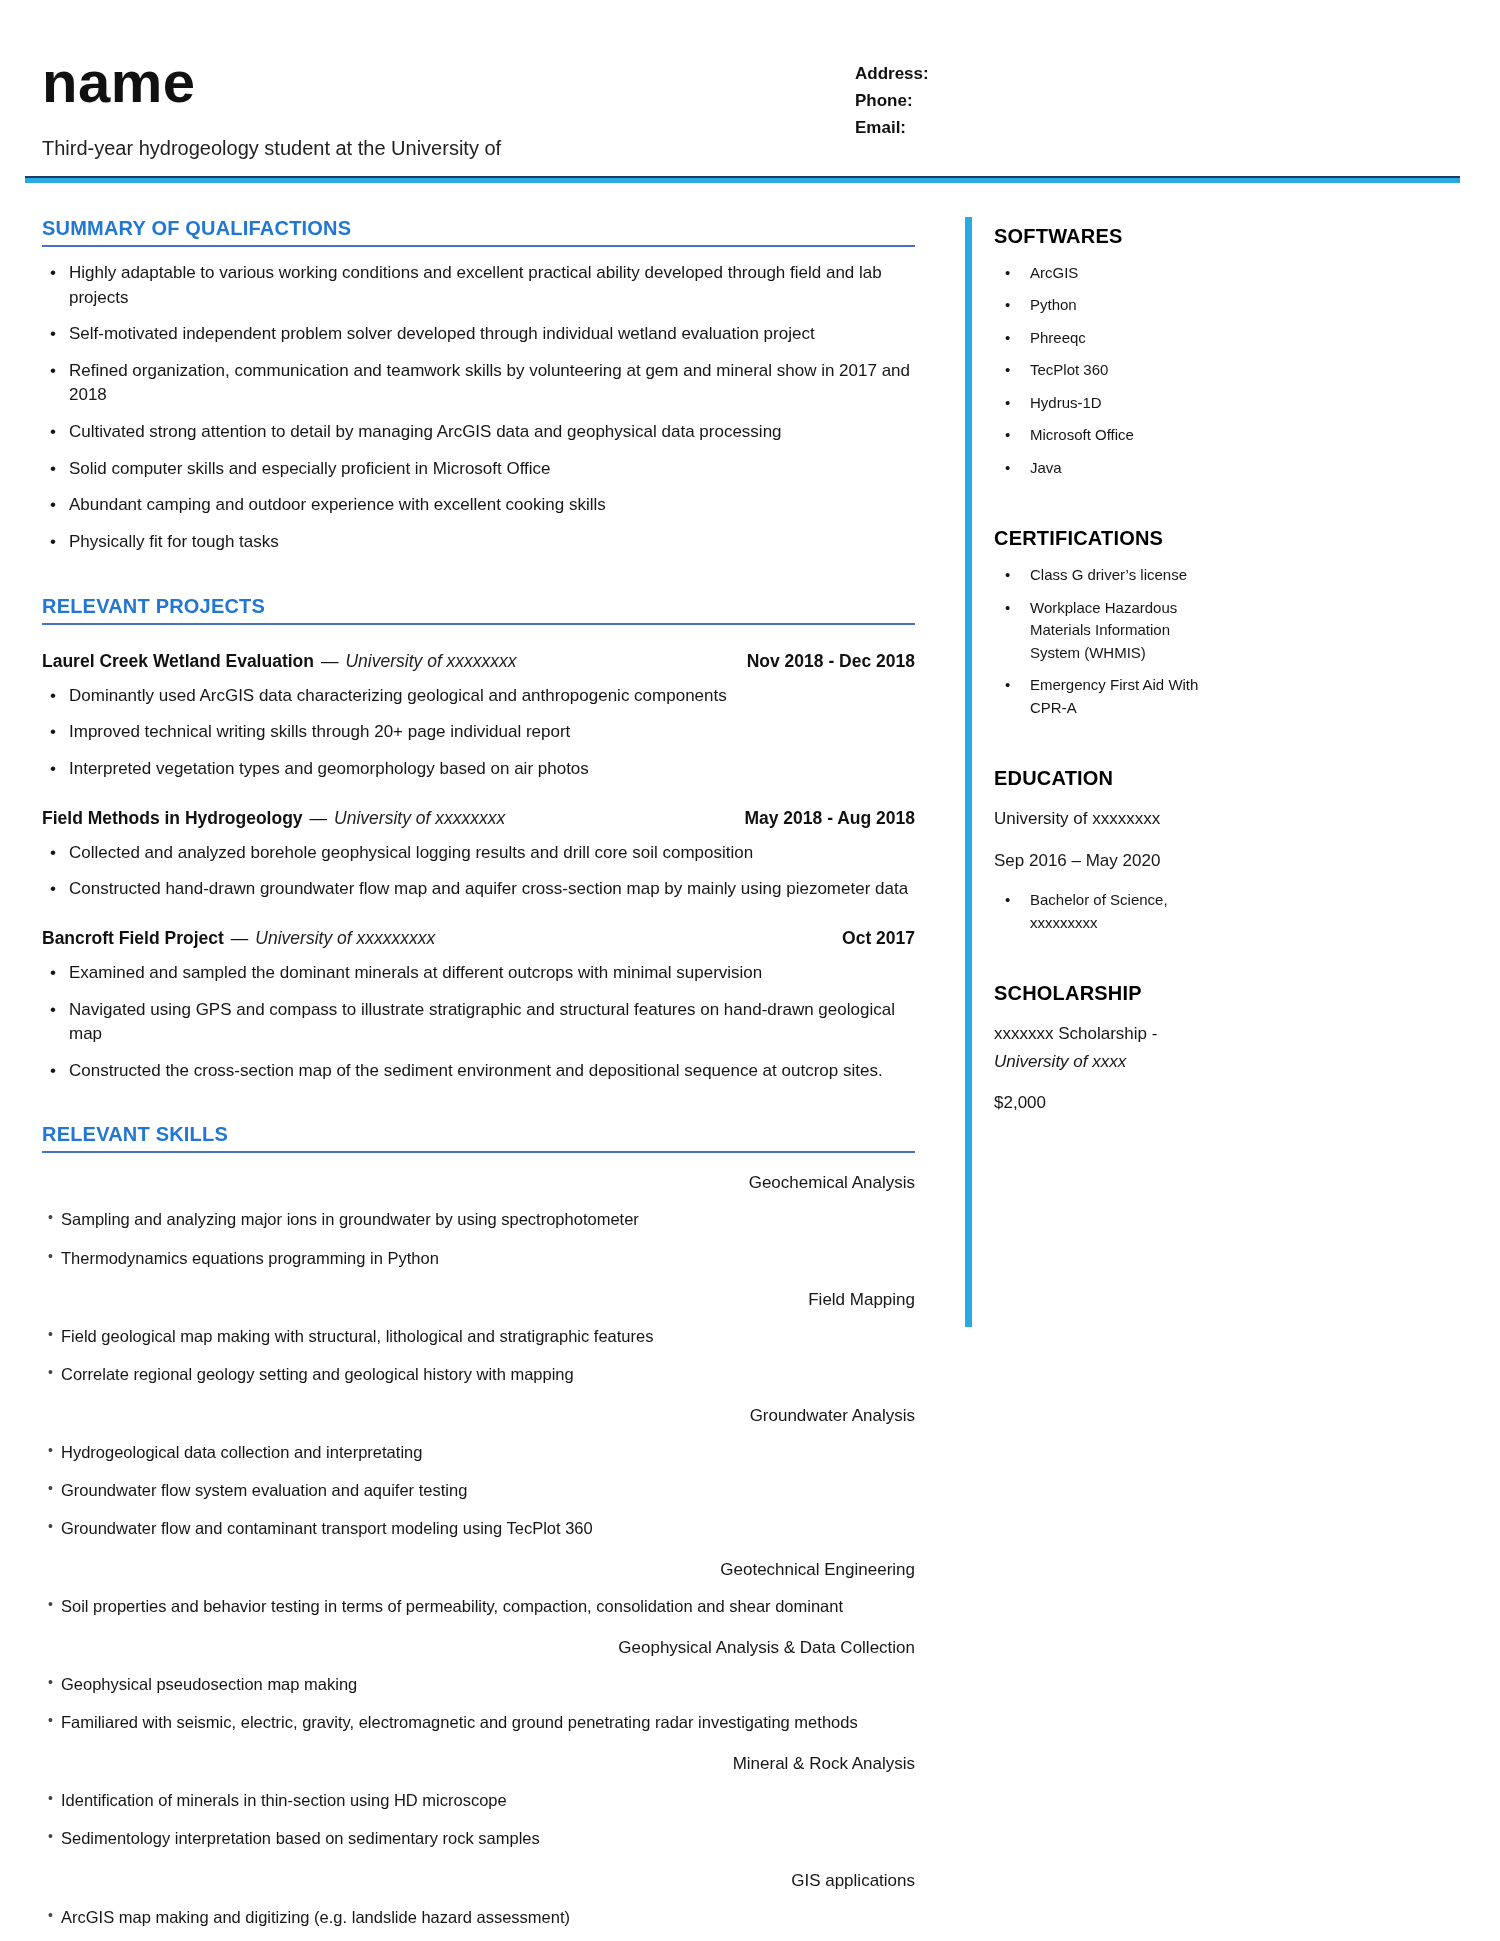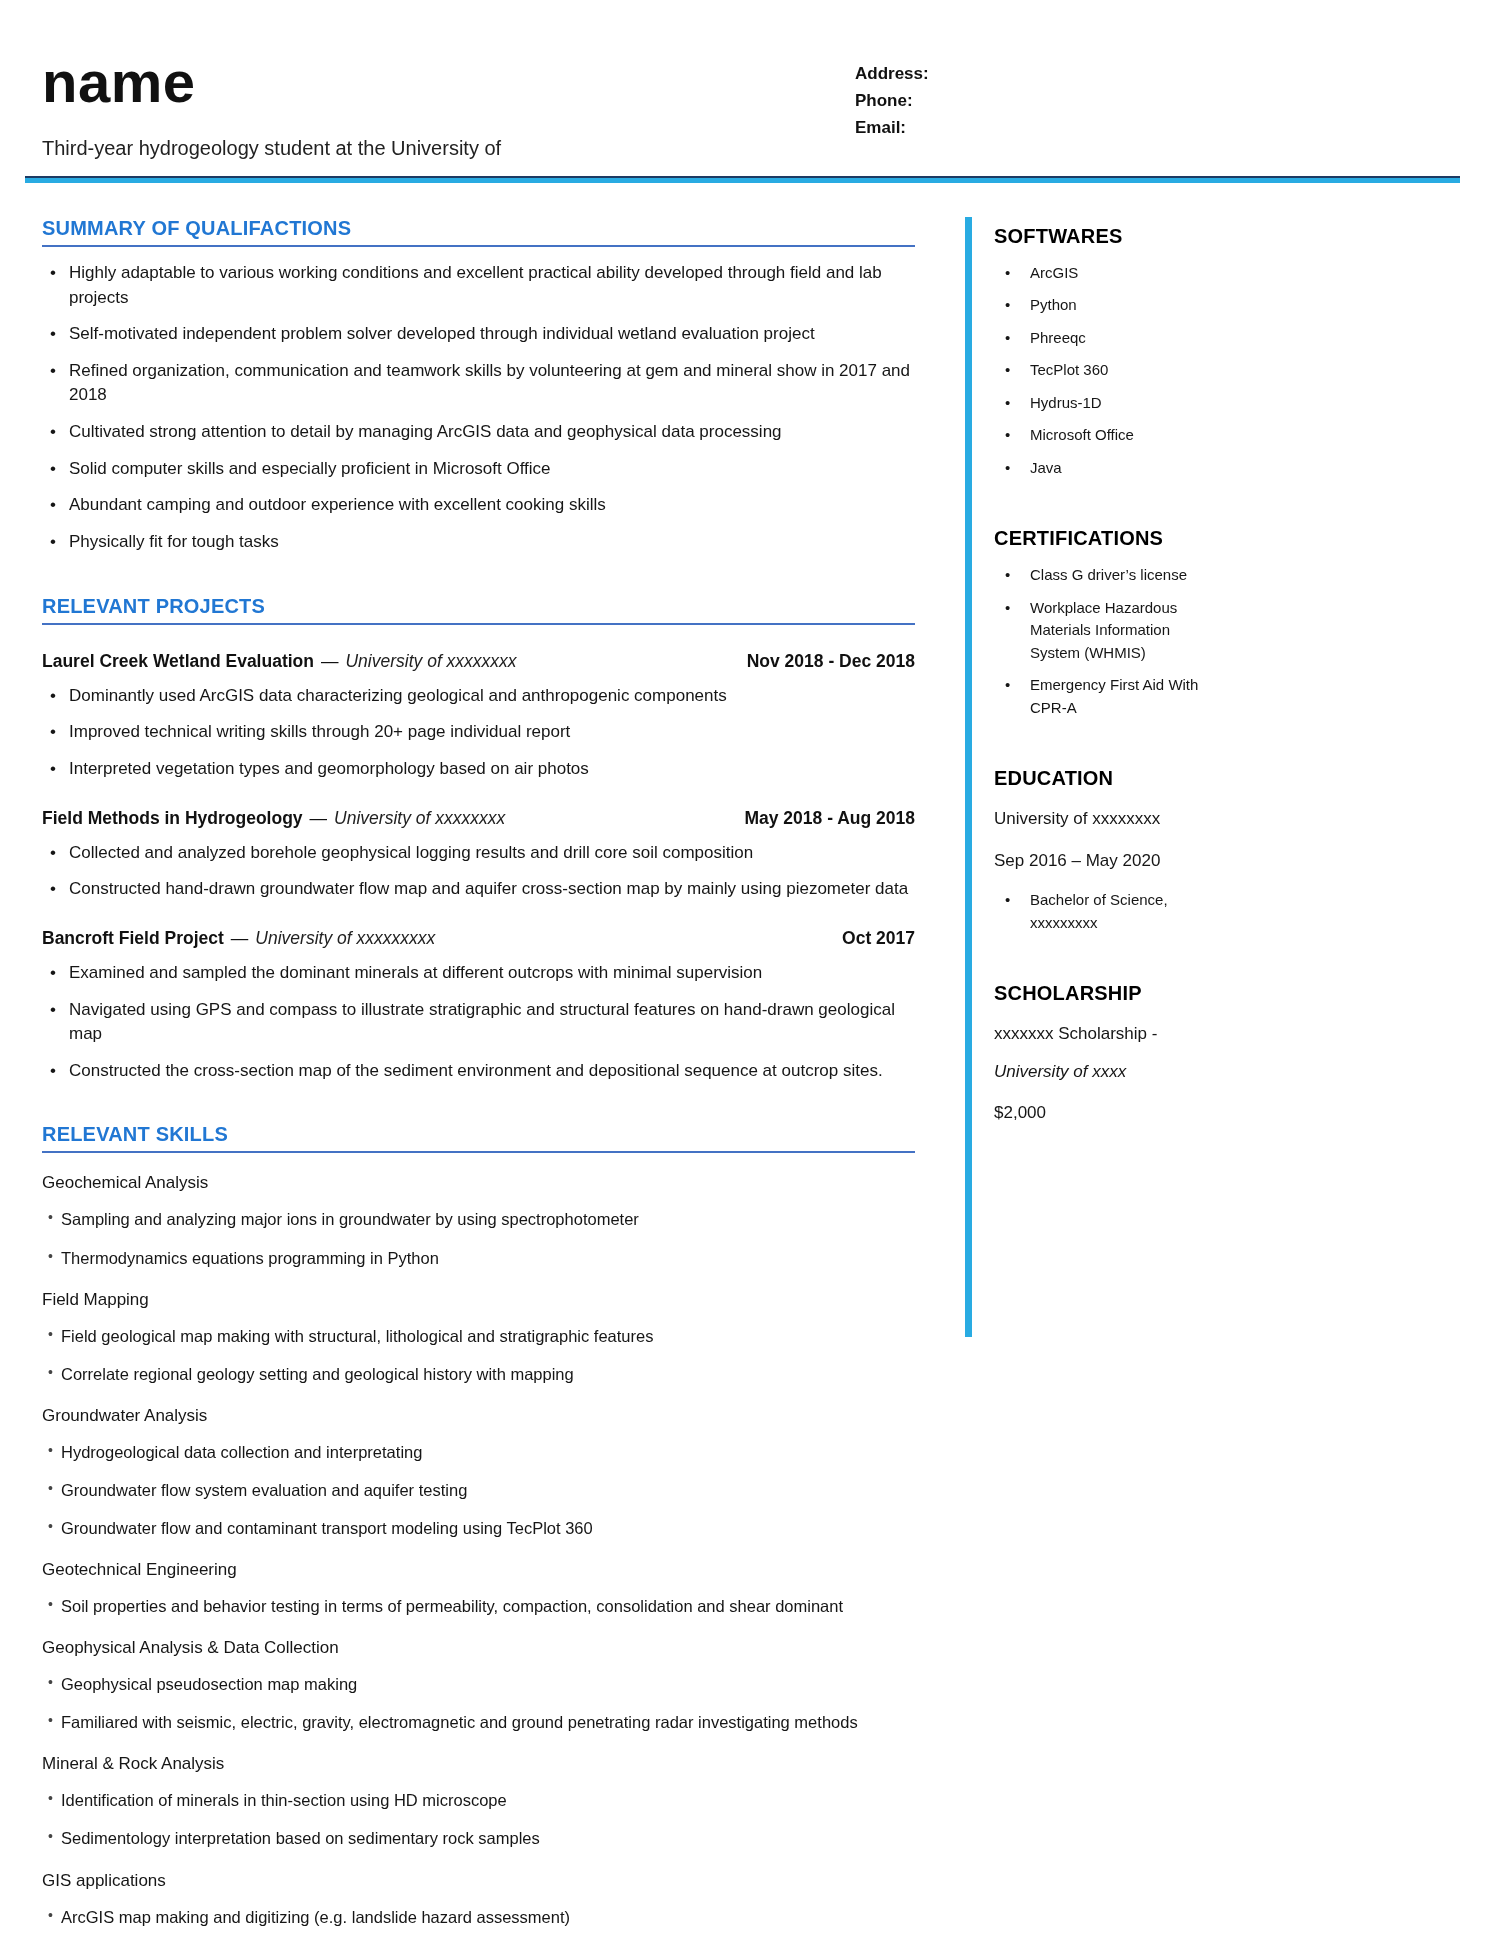--- a/index.html
+++ b/index.html
@@ -47,21 +47,21 @@
 
   
   .proj-head { display:flex; align-items:baseline; margin-top:26px; font-size:17.5px; }
   .proj-name { font-weight:bold; color:#111; }
   .proj-dash { margin:0 7px; color:#111; }
   .proj-org { font-style:italic; color:#222; }
   .proj-date { margin-left:auto; font-weight:bold; color:#111; white-space:nowrap; }
 
   
   .skill-group { margin-top:20px; }
-  .skill-label { font-size:17px; color:#161616; margin:3px 0 8px 0; }
+  .skill-label { font-size:17px; color:#161616; margin:3px 0 8px 0;text-align:right; }
   ul.subdots { list-style:none; margin:0; padding:0; }
   ul.subdots li {
     position:relative; padding-left:19px; margin:15px 0;
     font-size:16.5px; line-height:1.4; color:#161616;
   }
   ul.subdots li::before { content:"•"; position:absolute; left:6px; top:0; color:#444; font-size:14px; }
 
   
   .side-title { color:#000000; font-weight:bold; font-size:20px; letter-spacing:0.2px; margin:48px 0 14px 0; }
   .side-title.first { margin-top:0; }
@@ -225,19 +225,19 @@
       </ul>
 
       <div class="side-title">EDUCATION</div>
       <div class="side-text">University of xxxxxxxx</div>
       <div class="side-text">Sep 2016 – May 2020</div>
       <ul class="sidedots">
         <li>Bachelor of Science, xxxxxxxxx</li>
       </ul>
 
       <div class="side-title">SCHOLARSHIP</div>
-      <div class="side-text" style="margin-bottom:12px;">xxxxxxx Scholarship -</div>
+      <div class="side-text" style="margin-bottom:2px;">xxxxxxx Scholarship -</div>
       <div class="side-text italic" style="margin-top:2px;">University of xxxx</div>
       <div class="side-text">$2,000</div>
 
     </div>
   </div>
 </div>
 
 </body></html>

